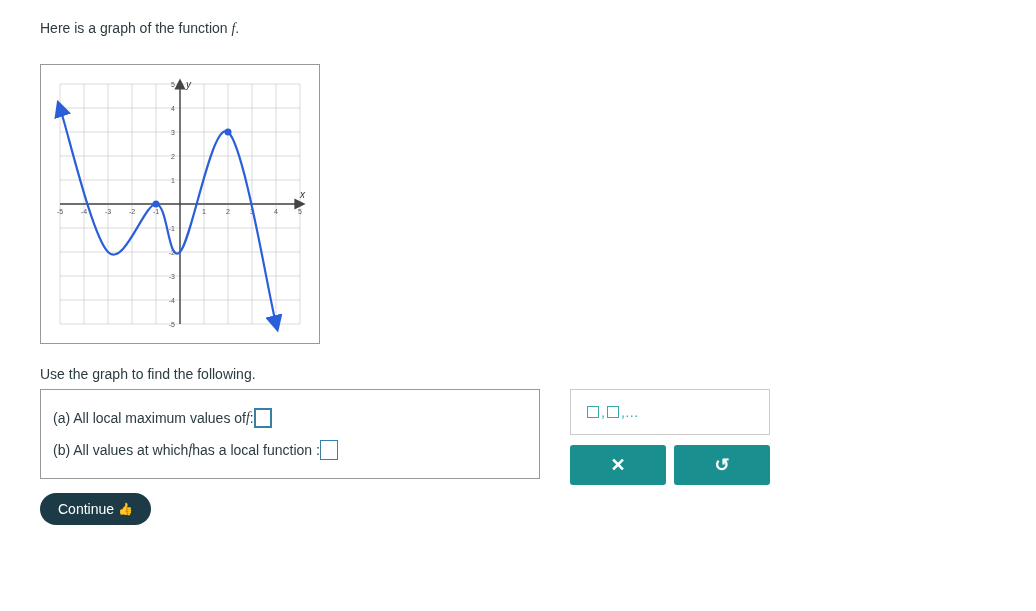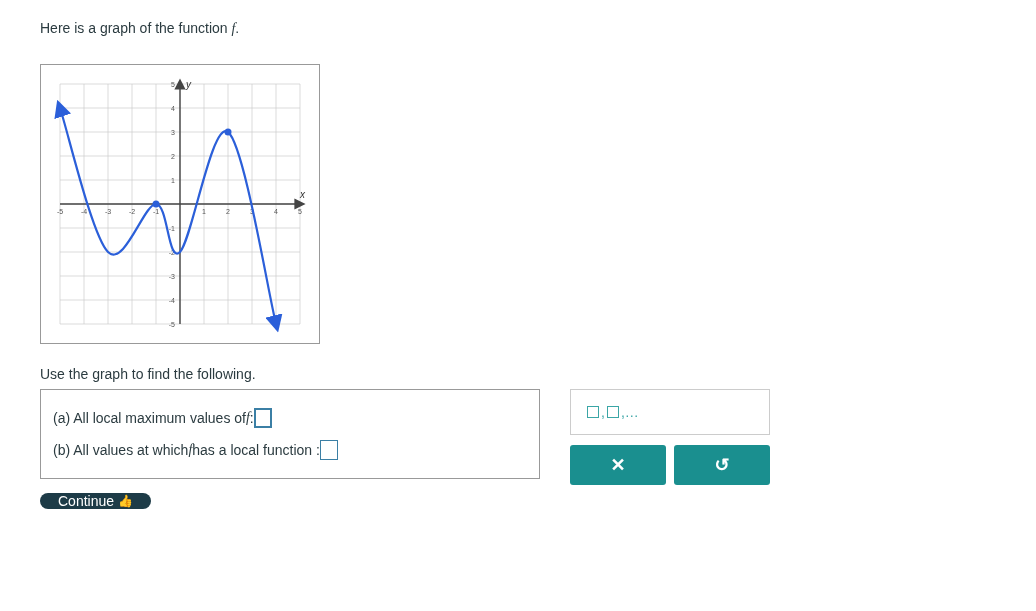--- a/index.html
+++ b/index.html
@@ -100,21 +100,21 @@
       align-items: center;
       justify-content: center;
       border-radius: 3px;
       cursor: pointer;
       font-size: 18px;
       font-weight: bold;
     }
     .continue-btn {
       background: #1d3b47;
       color: #fff;
-      padding: 0 18px;
+      padding: 8px 18px;
       border-radius: 18px;
       display: inline-flex;
       align-items: center;
       gap: 4px;
       margin-top: 14px;
       font-size: 14px;
       cursor: pointer;
     }
     .continue-btn .thumb {
       font-size: 12px;

